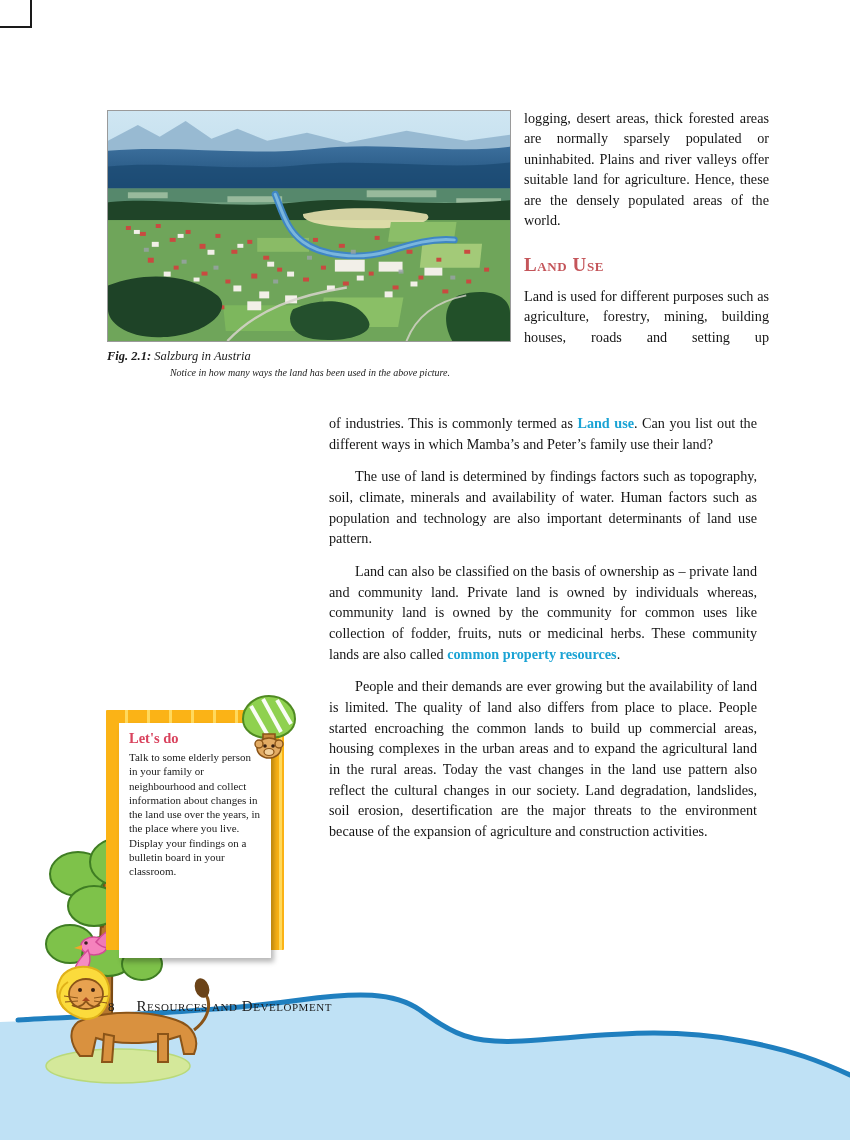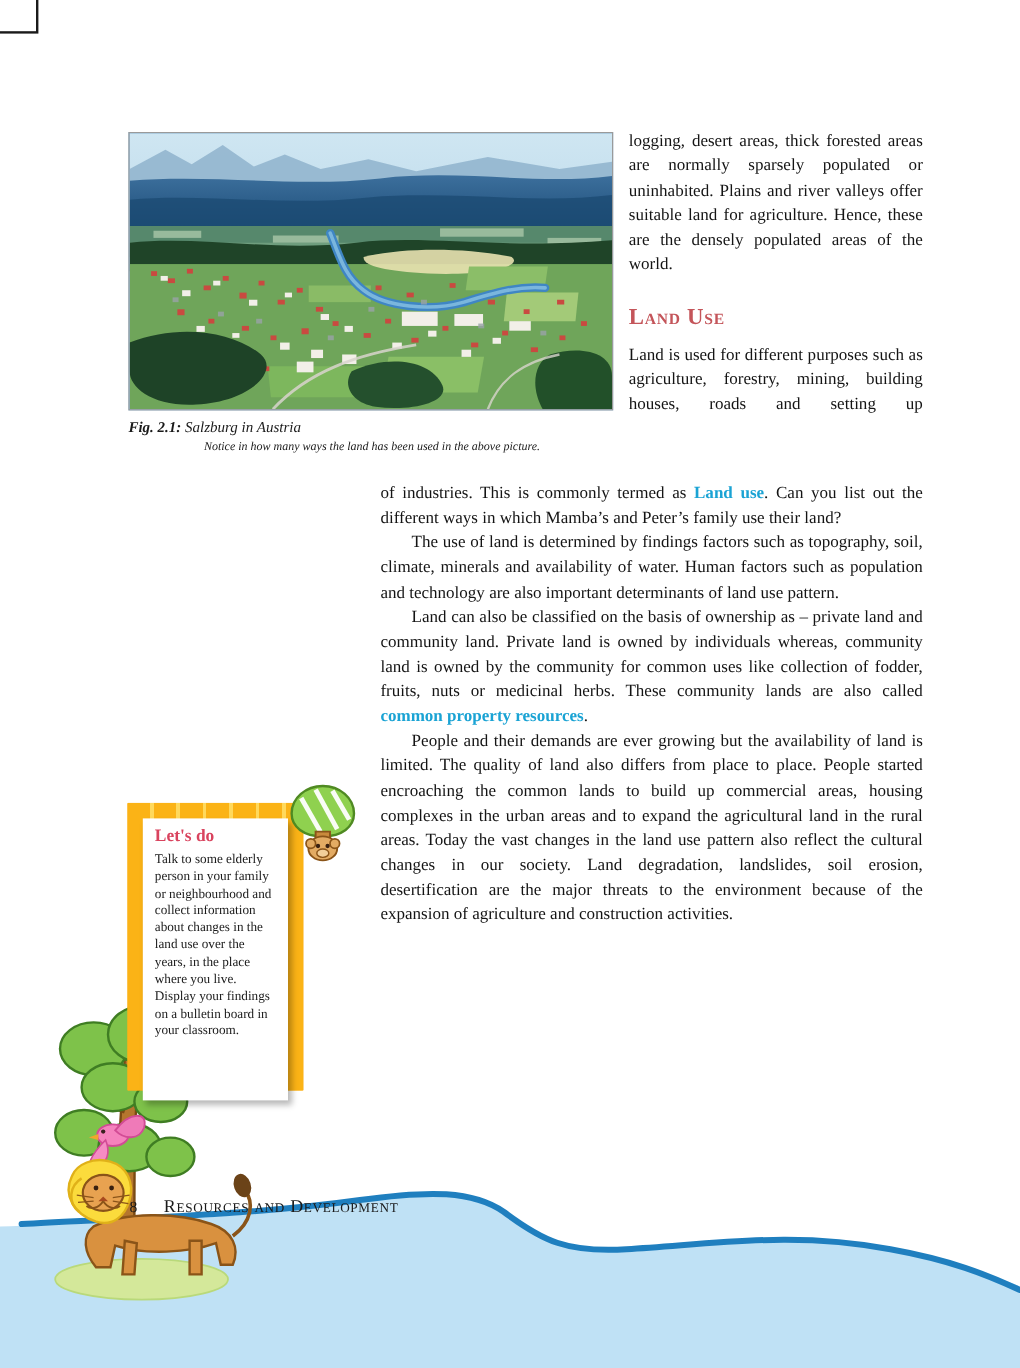--- a/index.html
+++ b/index.html
@@ -47,27 +47,27 @@
     font-size:19px;font-variant:small-caps;
     letter-spacing:.6px;margin:20px 0 8px 0;
   }
   .col-right .para-lead{text-align:justify;text-align-last:justify;}
 
   
   .body-wide{
     position:absolute;left:317px;top:401px;width:452px;z-index:4;
     font-size:14.2px;line-height:1.455;color:#141414;
   }
-  .body-wide p{margin:0;text-align:justify;}
+  .body-wide p{margin:12px;text-align:justify;}
   .body-wide p.ind{text-indent:26px;}
   .kw{color:#1aa3d4;font-weight:bold;}
 
   
   .letsdo{
-    position:absolute;left:106px;top:669px;width:147px;height:240px;z-index:6;
+    position:absolute;left:106px;top:710px;width:178px;height:240px;z-index:6;
   }
   .letsdo-border{
     position:absolute;inset:0;
     background:
       
       repeating-linear-gradient(90deg,#fbb316 0 19px,#ffd95c 19px 22px),
       #f9a81a;
     border-radius:1px;
   }
   .letsdo-inner{

